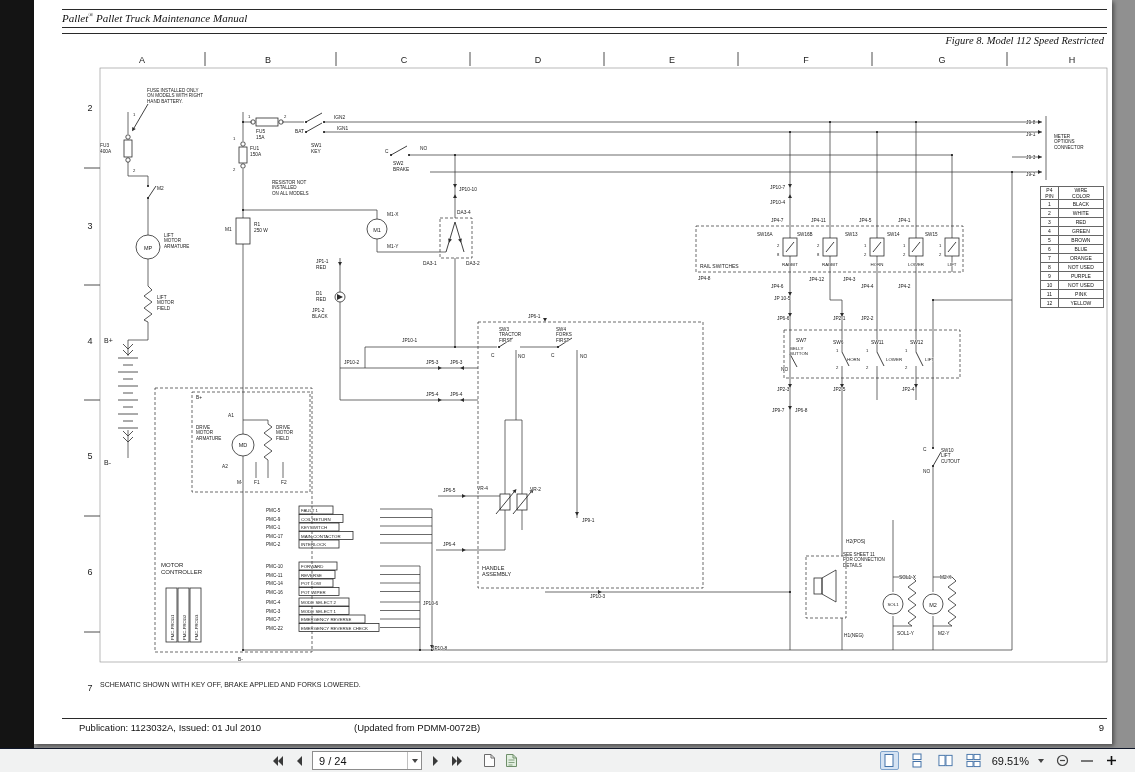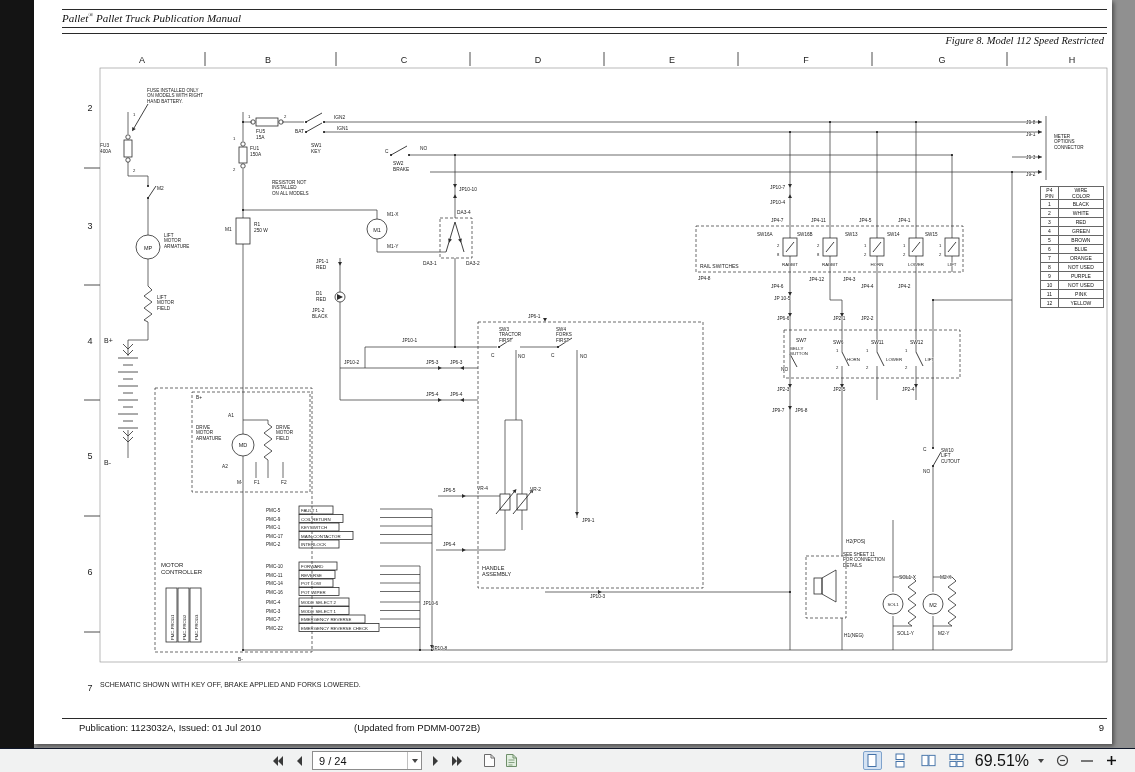--- a/index.html
+++ b/index.html
@@ -40,33 +40,33 @@
           align-items:center;justify-content:center;cursor:default;}
   .tb-btn svg{display:block;}
   #page-box{width:108px;height:17px;background:#fff;border:1px solid #8d8d8d;display:flex;
             align-items:center;font-size:11px;color:#111;}
   #page-box .val{flex:1;padding-left:6px;}
   #page-box .caret{width:13px;height:100%;border-left:1px solid #c0c0c0;display:flex;
             align-items:center;justify-content:center;}
   .caret-tri{width:0;height:0;border-left:3.5px solid transparent;border-right:3.5px solid transparent;
              border-top:4px solid #444;}
   .view-group{position:absolute;right:14px;top:0;height:23px;display:flex;align-items:center;gap:9px;}
-  #zoom-text{font-size:16px;color:#111;}
+  #zoom-text{font-size:11px;color:#111;}
   .slider-dash{width:12px;height:2px;background:#777;}
   .active-view{background:#d5e3f3;border:1px solid #7fa3cc;border-radius:2px;}
 </style>
 </head>
 <body>
 
 <div id="viewer">
   <div id="left-strip"></div>
 
   <div id="page">
     <div class="rule" style="top:9px;"></div>
-    <div id="hdr-line"><span>Pallet</span><span class="reg">®</span><span> Pallet Truck Publication Manual</span></div>
+    <div id="hdr-line"><span>Pallet</span><span class="reg">®</span><span> Pallet Truck Maintenance Manual</span></div>
     <div class="rule" style="top:27px;"></div>
     <div class="rule" style="top:33px;"></div>
     <div id="fig-caption">Figure 8.  Model 112 Speed Restricted</div>
 
     <svg id="schematic-svg" viewBox="34 0 1078 744" width="1078" height="744">
       <defs>
         <path id="tr" d="M0,-2 L3.8,0 L0,2 Z" fill="#2b2b2b"></path>
       </defs>
 
       <rect class="frame" x="100" y="68" width="1007" height="594"></rect>

